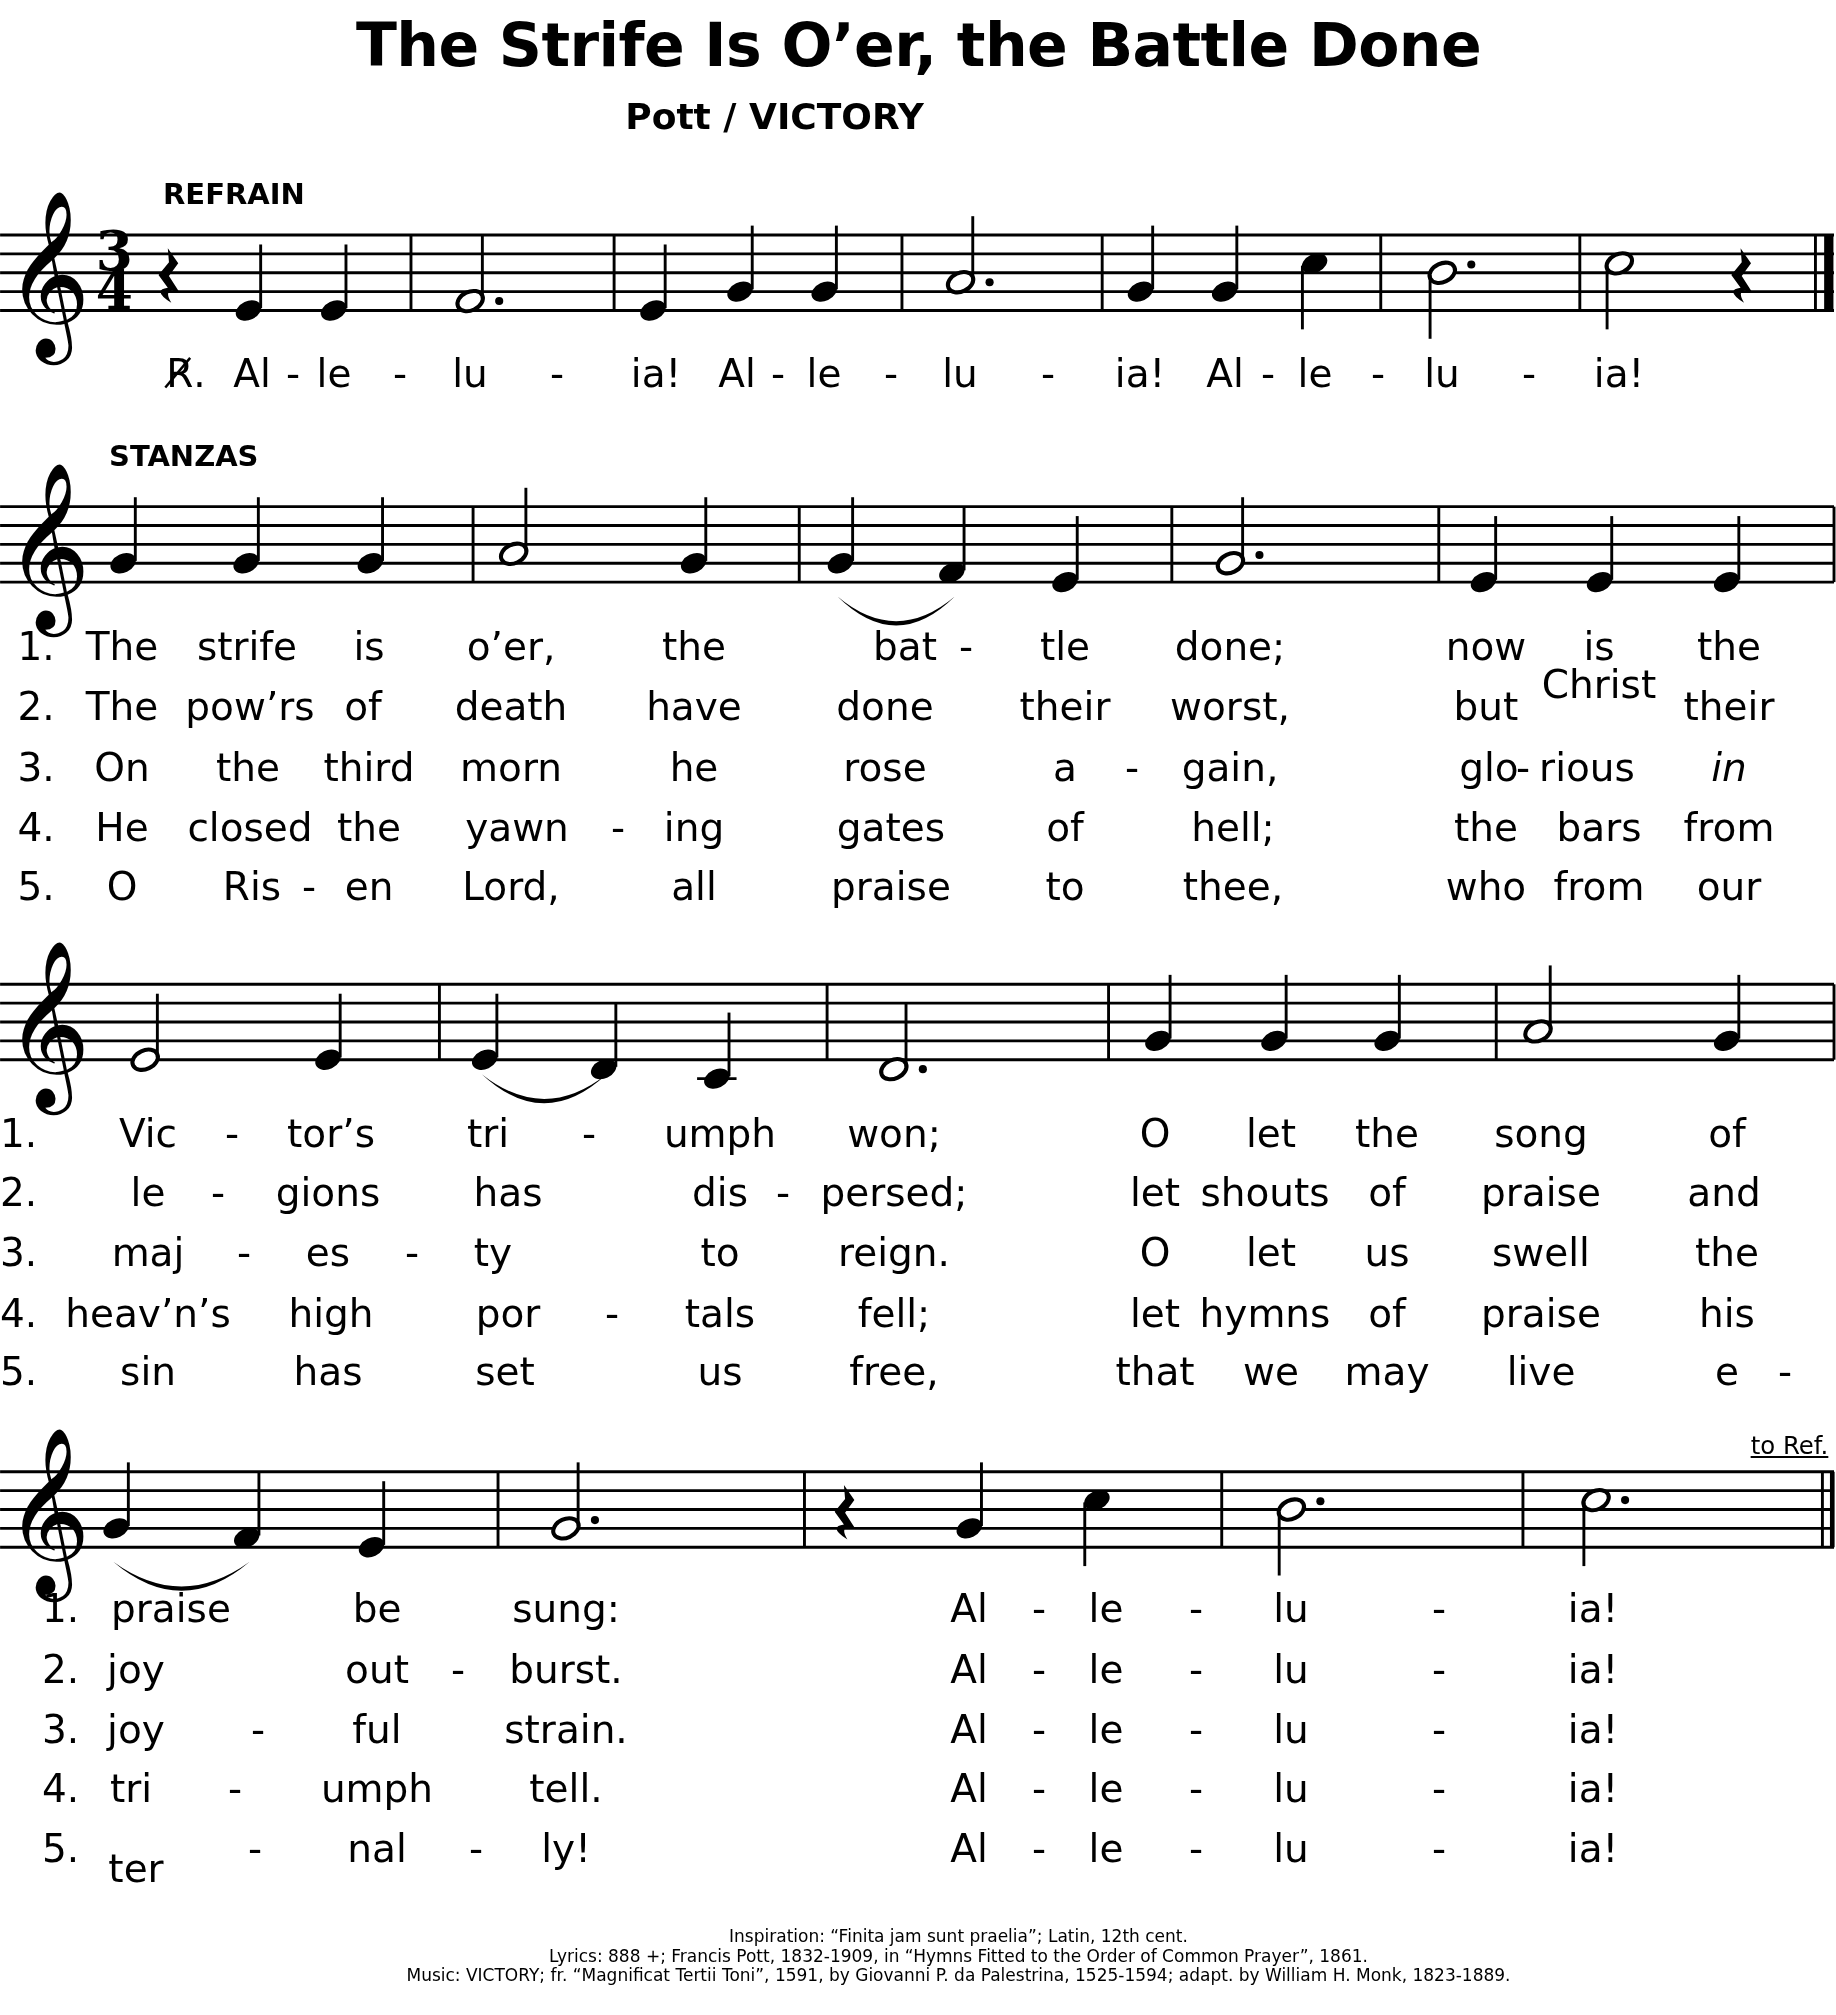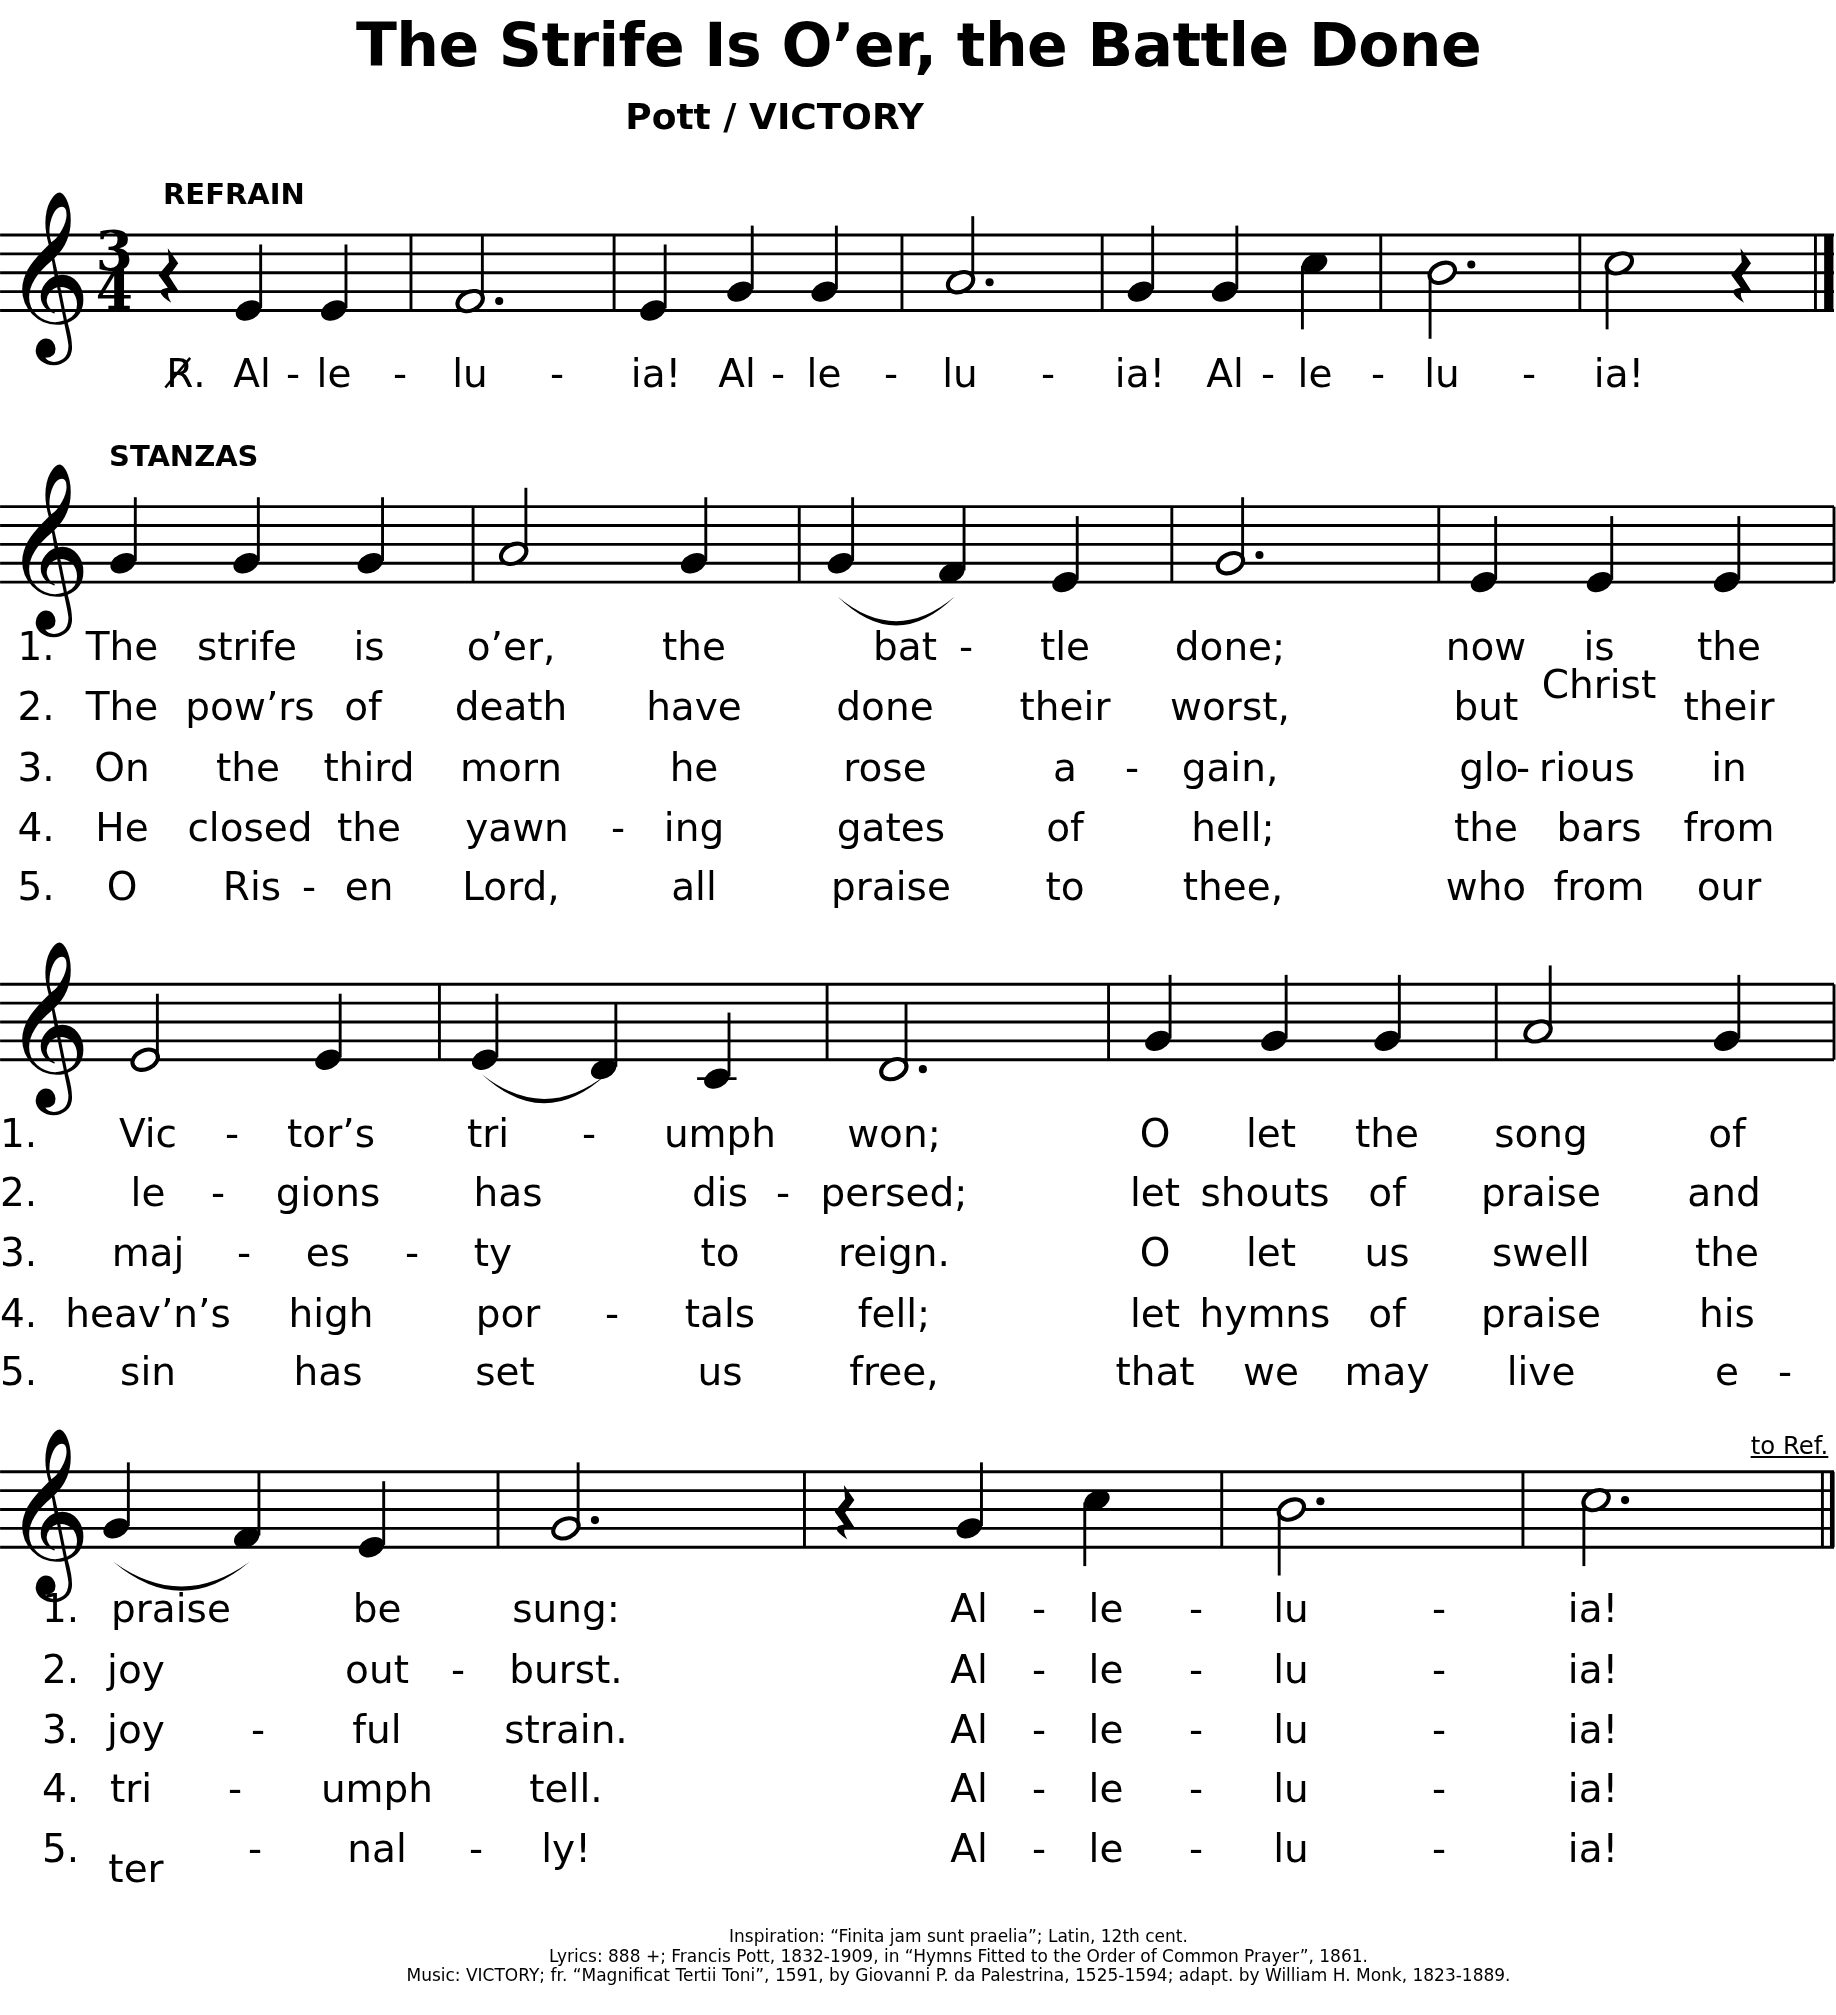--- a/index.html
+++ b/index.html
@@ -231,21 +231,21 @@
     <div class="lyric" style="left: 369px; top: 767px;">third</div>
     <div class="lyric" style="left: 511px; top: 767px;">morn</div>
     <div class="lyric" style="left: 694px; top: 767px;">he</div>
     <div class="lyric" style="left: 885px; top: 767px;">rose</div>
     <div class="lyric" style="left: 1065px; top: 767px;">a</div>
     <div class="lyric" style="left: 1132px; top: 767px;">-</div>
     <div class="lyric" style="left: 1230px; top: 767px;">gain,</div>
     <div class="lyric" style="left: 1489px; top: 767px;">glo</div>
     <div class="lyric" style="left: 1523px; top: 767px;">-</div>
     <div class="lyric" style="left: 1587px; top: 767px;">rious</div>
-    <div class="lyric" style="left: 1729px; top: 767px;">in</div>
+    <div class="lyric" style="left: 1729px; top: 767px; font-style: italic;">in</div>
     <div class="verse-num" style="left: 17.4px; top: 827px;">4.</div>
     <div class="lyric" style="left: 122px; top: 827px;">He</div>
     <div class="lyric" style="left: 250px; top: 827px;">closed</div>
     <div class="lyric" style="left: 369px; top: 827px;">the</div>
     <div class="lyric" style="left: 517px; top: 827px;">yawn</div>
     <div class="lyric" style="left: 618px; top: 827px;">-</div>
     <div class="lyric" style="left: 694px; top: 827px;">ing</div>
     <div class="lyric" style="left: 891px; top: 827px;">gates</div>
     <div class="lyric" style="left: 1065px; top: 827px;">of</div>
     <div class="lyric" style="left: 1233px; top: 827px;">hell;</div>

